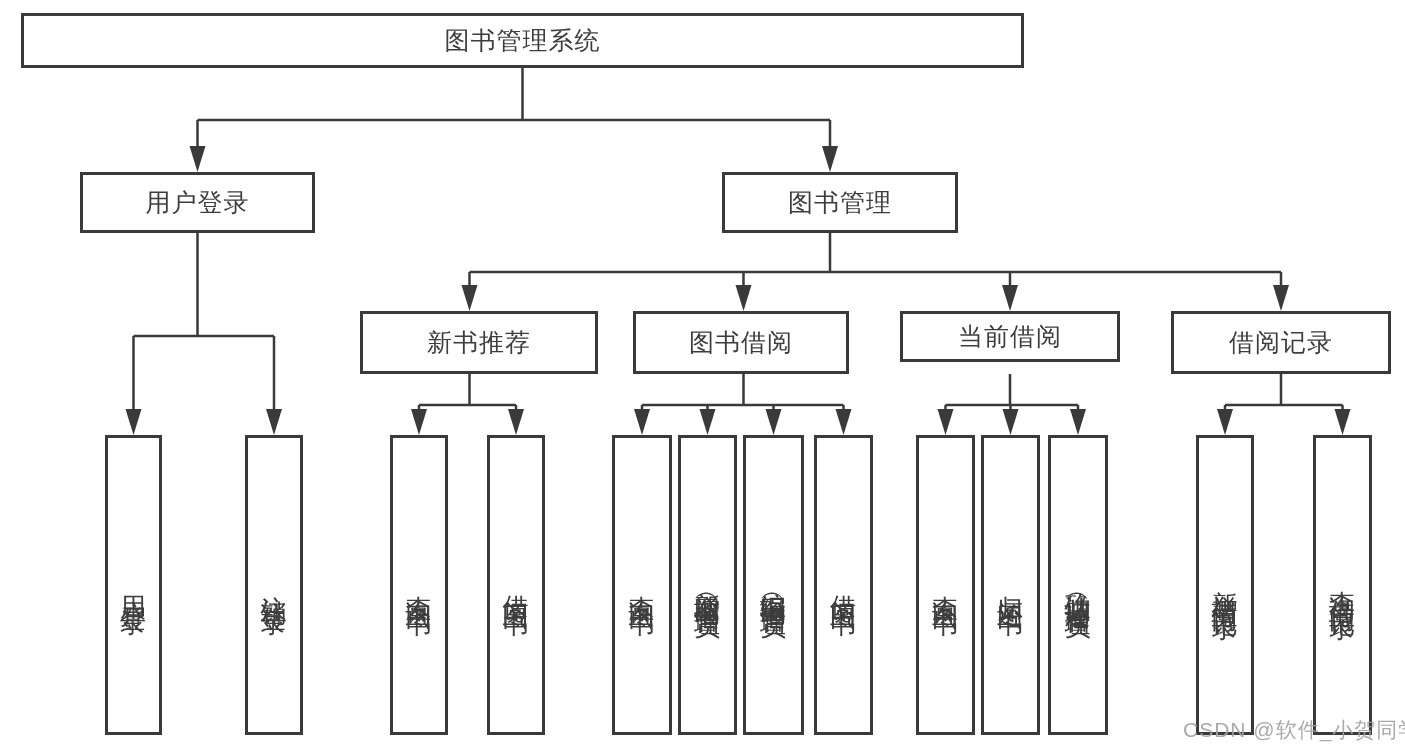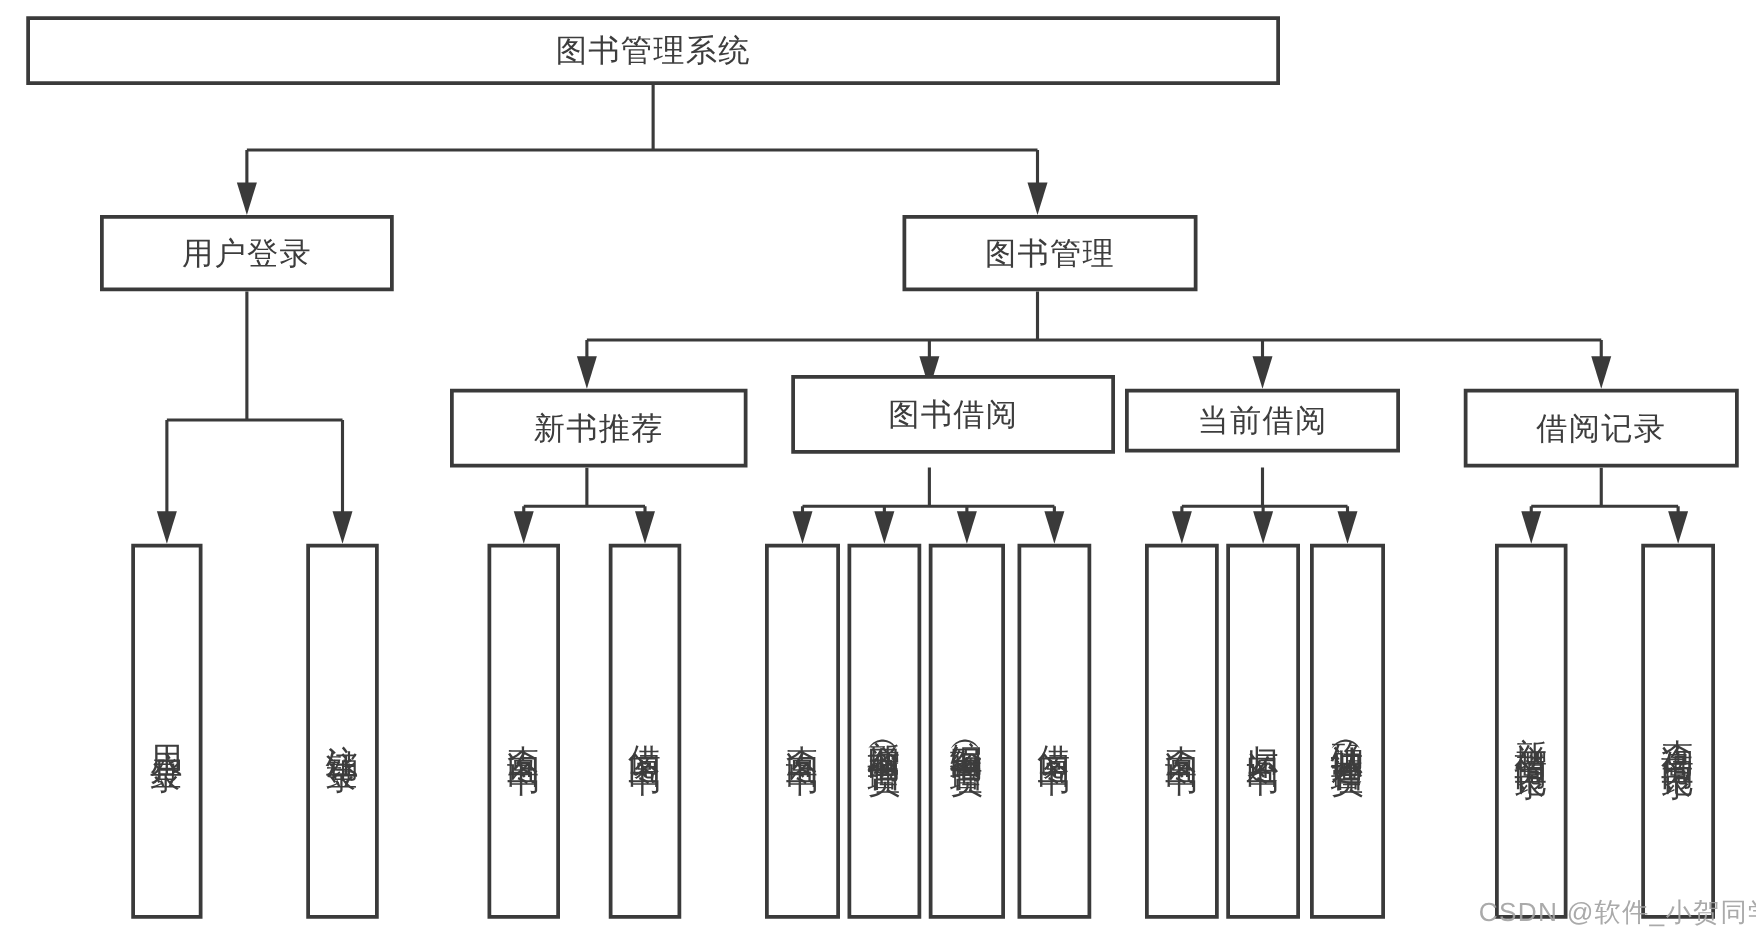--- a/index.html
+++ b/index.html
@@ -43,21 +43,21 @@
     line-height:1;
   }
   .vbox span{display:block;}
   
   #b-root{left:21px;top:13px;width:1003px;height:55px;}
   
   #b-login{left:80px;top:172px;width:235px;height:61px;}
   #b-mgmt{left:711px;top:172px;width:236px;height:61px;margin-left:11px;}
   
   #b-rec{left:360px;top:311px;width:238px;height:63px;}
-  #b-borrow{left:633px;top:300px;width:259px;height:63px;}
+  #b-borrow{left:633px;top:311px;width:216px;height:63px;}
   #b-current{left:900px;top:311px;width:220px;height:51px;}
   #b-record{left:1171px;top:311px;width:220px;height:63px;text-align:right;}
   
   #l-1a{left:105px;width:57px;}
   #l-1b{left:245px;width:58px;}
   #l-2a{left:390px;width:58px;}
   #l-2b{left:487px;width:58px;}
   #l-3a{left:612px;width:60px;}
   #l-3b{left:678px;width:59px;letter-spacing:3px;}
   #l-3c{left:743px;width:61px;letter-spacing:3px;}

